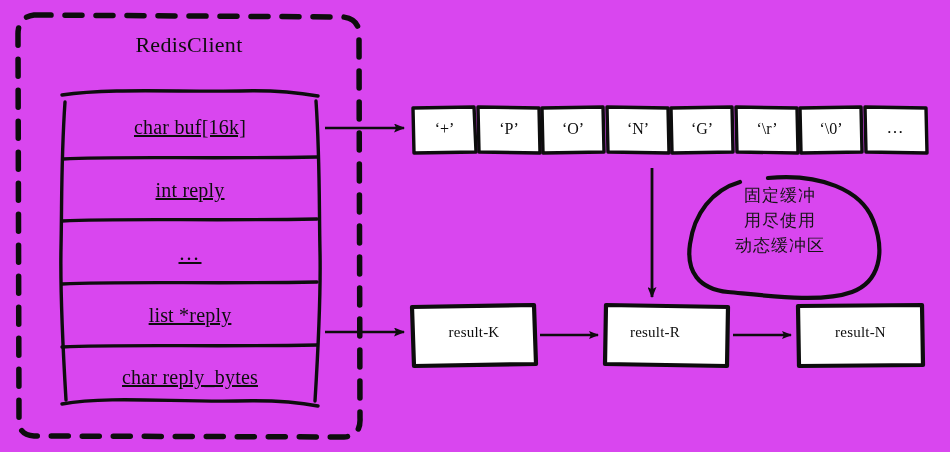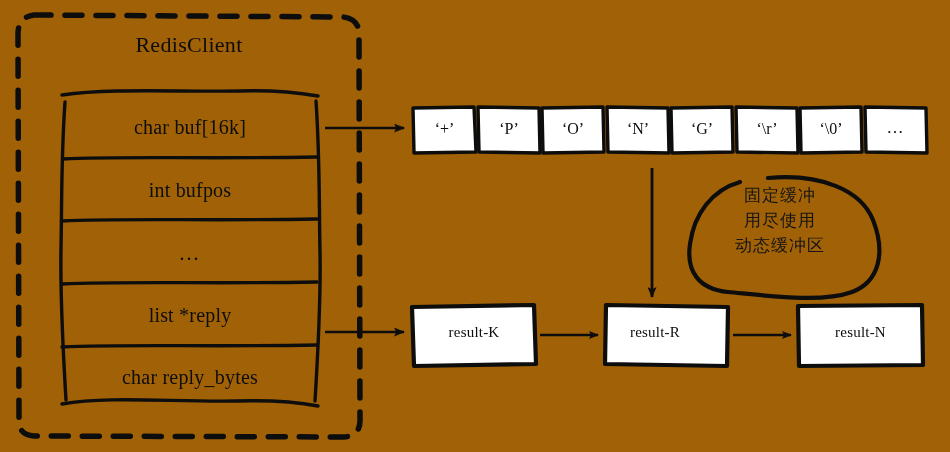--- a/index.html
+++ b/index.html
@@ -4,21 +4,21 @@
 <style>
   html, body {
     margin: 0;
     padding: 0;
     background: #ffffff;
   }
   #canvas {
     position: relative;
     width: 950px;
     height: 452px;
-    background: #a16207;
+    background: #d946ef;
     overflow: hidden;
     font-family: "Liberation Serif", "DejaVu Serif", serif;
     color: #111111;
   }
   #vec {
     position: absolute;
     left: 0; top: 0;
     width: 950px; height: 452px;
   }
   .lbl {
@@ -36,20 +36,21 @@
     width: 342px;
     font-size: 22px;
     letter-spacing: 0.3px;
   }
   
   .field-label {
     left: 64px;
     width: 252px;
     font-size: 20px;
     letter-spacing: 0.2px;
+    text-decoration: underline;
   }
   .field-label.dots {
     font-size: 21px;
     letter-spacing: 2px;
   }
   
   .byte-label {
     font-size: 16px;
     letter-spacing: 0px;
   }
@@ -150,21 +151,21 @@
     </g>
     <g>
       <line x1="733" y1="335" x2="791" y2="335" stroke="#0d0d0d" stroke-width="2.6" marker-end="url(#arrowHeadSm)"></line>
     </g>
   </svg>
 
   <div class="lbl" id="client-title">RedisClient</div>
 
   <div class="lbl field-label" style="top:116px">char buf[16k]</div>
 
-  <div class="lbl field-label" style="top:179px">int bufpos</div>
+  <div class="lbl field-label" style="top:179px">int reply</div>
 
   <div class="lbl field-label dots" style="top:241px">…</div>
 
   <div class="lbl field-label" style="top:304px">list *reply</div>
 
   <div class="lbl field-label" style="top:366px">char reply_bytes</div>
 
   <div class="lbl byte-label" style="left:413px; top:120px; width:63px;">‘+’</div>
   <div class="lbl byte-label" style="left:478px; top:120px; width:62px;">‘P’</div>
   <div class="lbl byte-label" style="left:542px; top:120px; width:62px;">‘O’</div>

